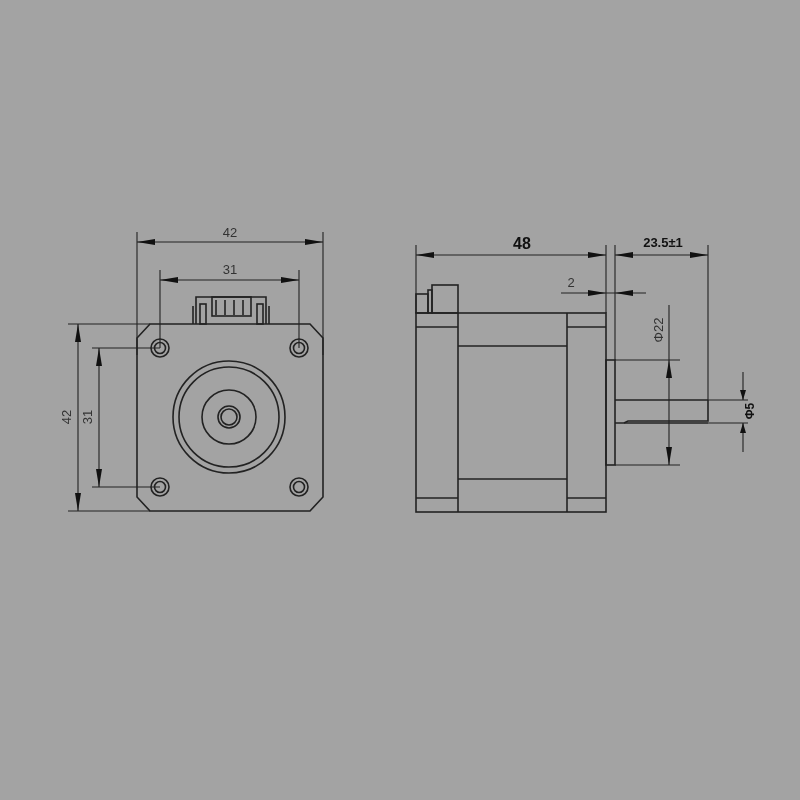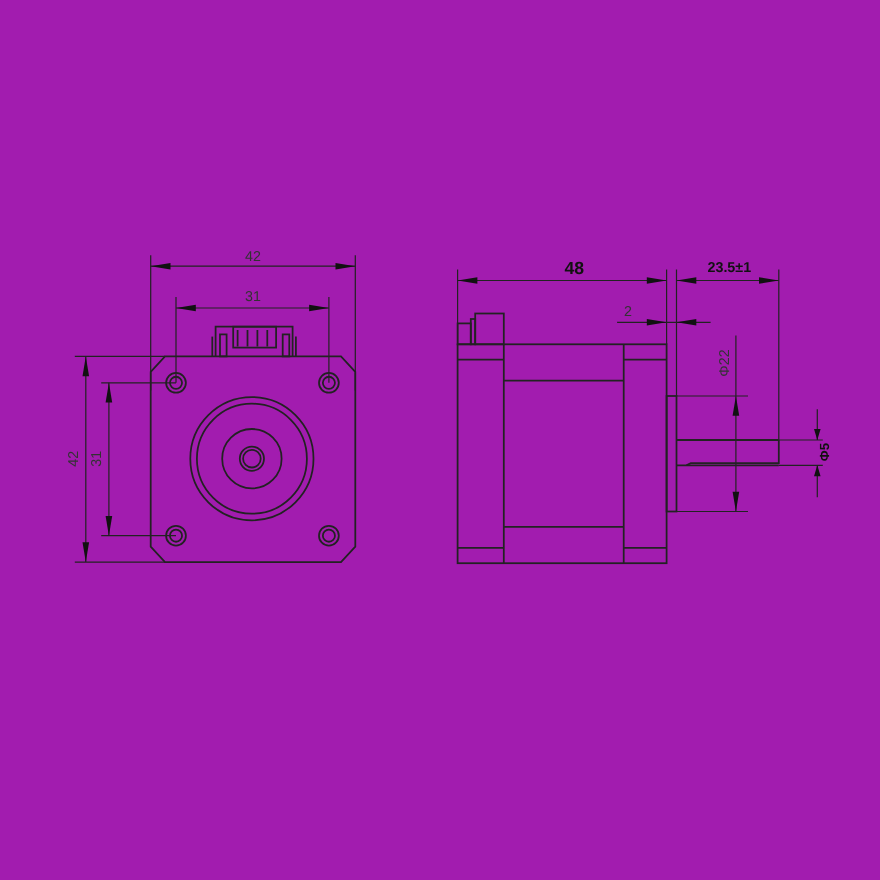--- a/index.html
+++ b/index.html
@@ -1,16 +1,16 @@
 <!DOCTYPE html>
 <html><head>
 <meta charset="utf-8">
 <style>
   html,body{margin:0;padding:0;background:#ffffff;}
-  #canvas{position:relative;width:800px;height:800px;background:#a21caf;overflow:hidden;}
+  #canvas{position:relative;width:800px;height:800px;background:#a3a3a3;overflow:hidden;}
   svg{position:absolute;left:0;top:0;}
   .ln{stroke:#222;stroke-width:1.6;fill:none;}
   .dim{stroke:#222;stroke-width:1.1;fill:none;}
   .arr{fill:#111;stroke:none;}
   .t{font-family:"Liberation Sans",sans-serif;fill:#333;}
   .tb{font-family:"Liberation Sans",sans-serif;fill:#111;font-weight:bold;}
 </style>
 </head>
 <body>
 

